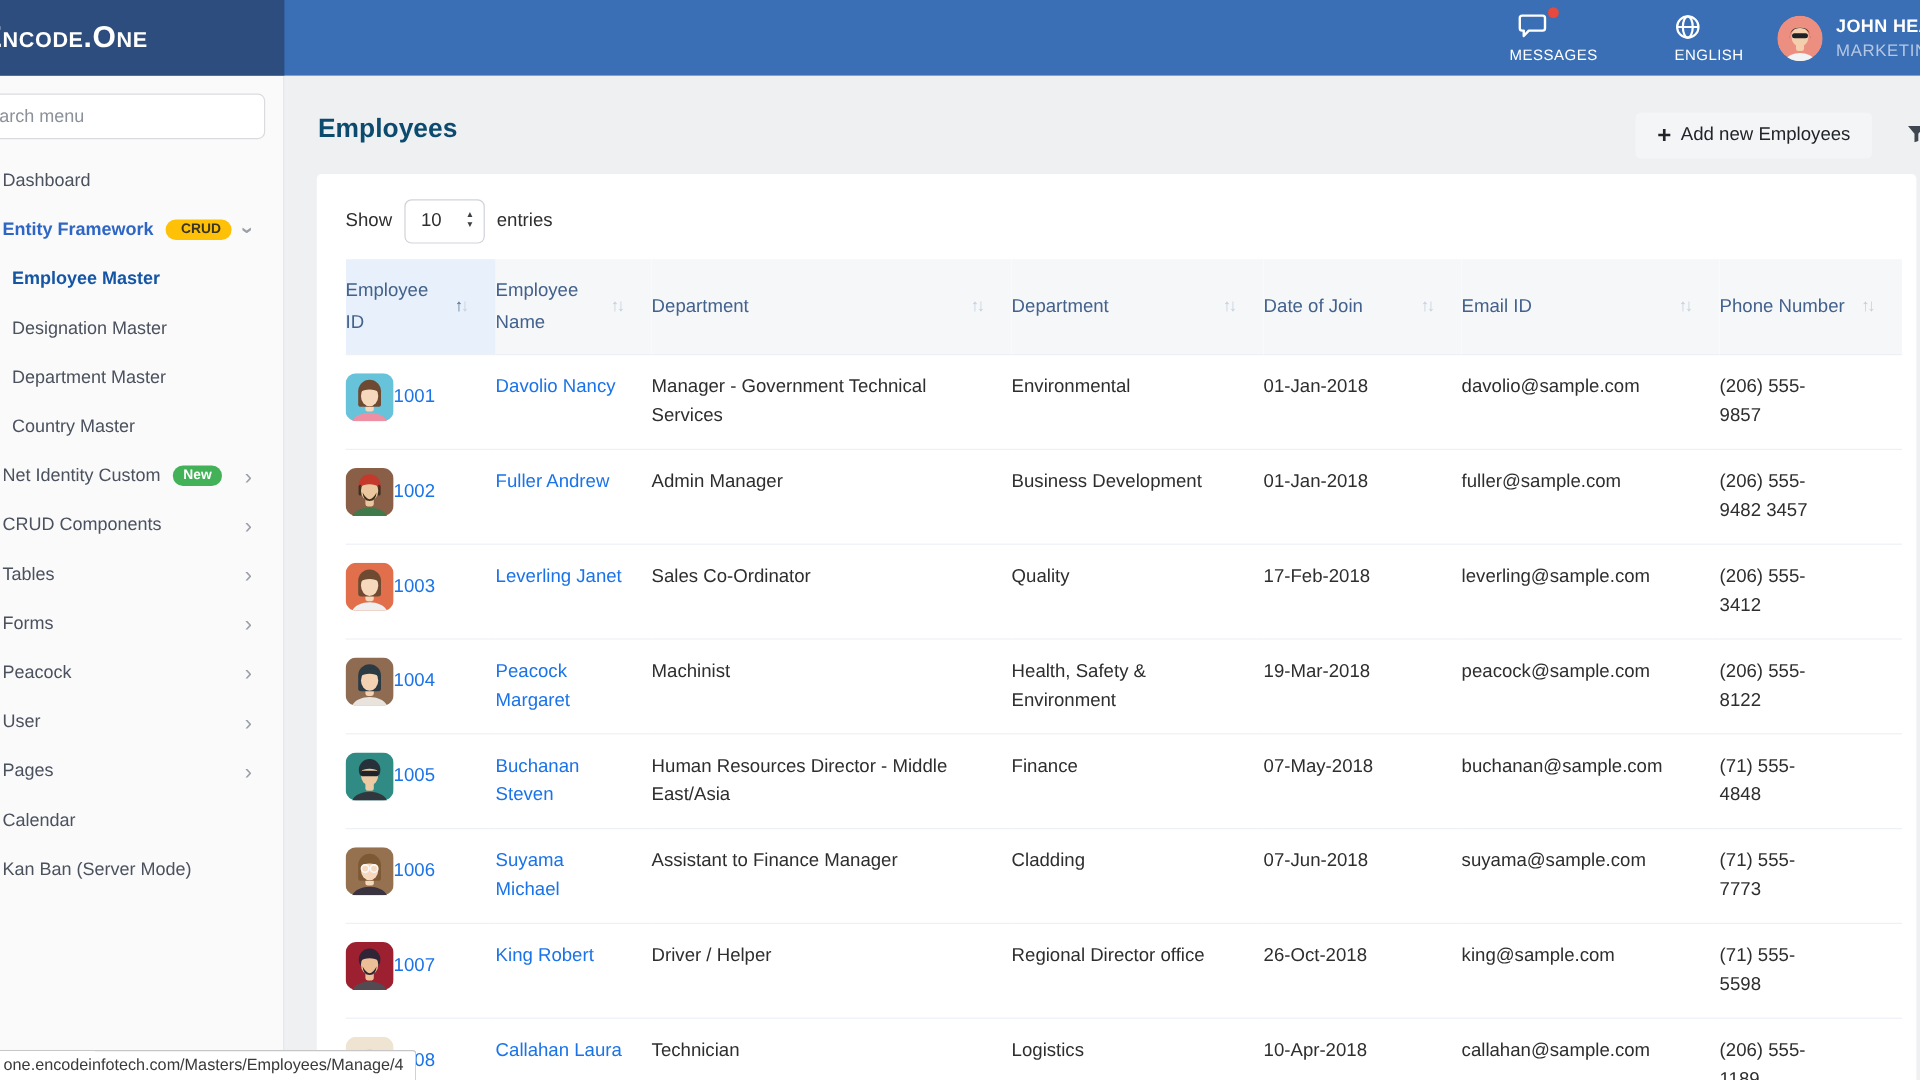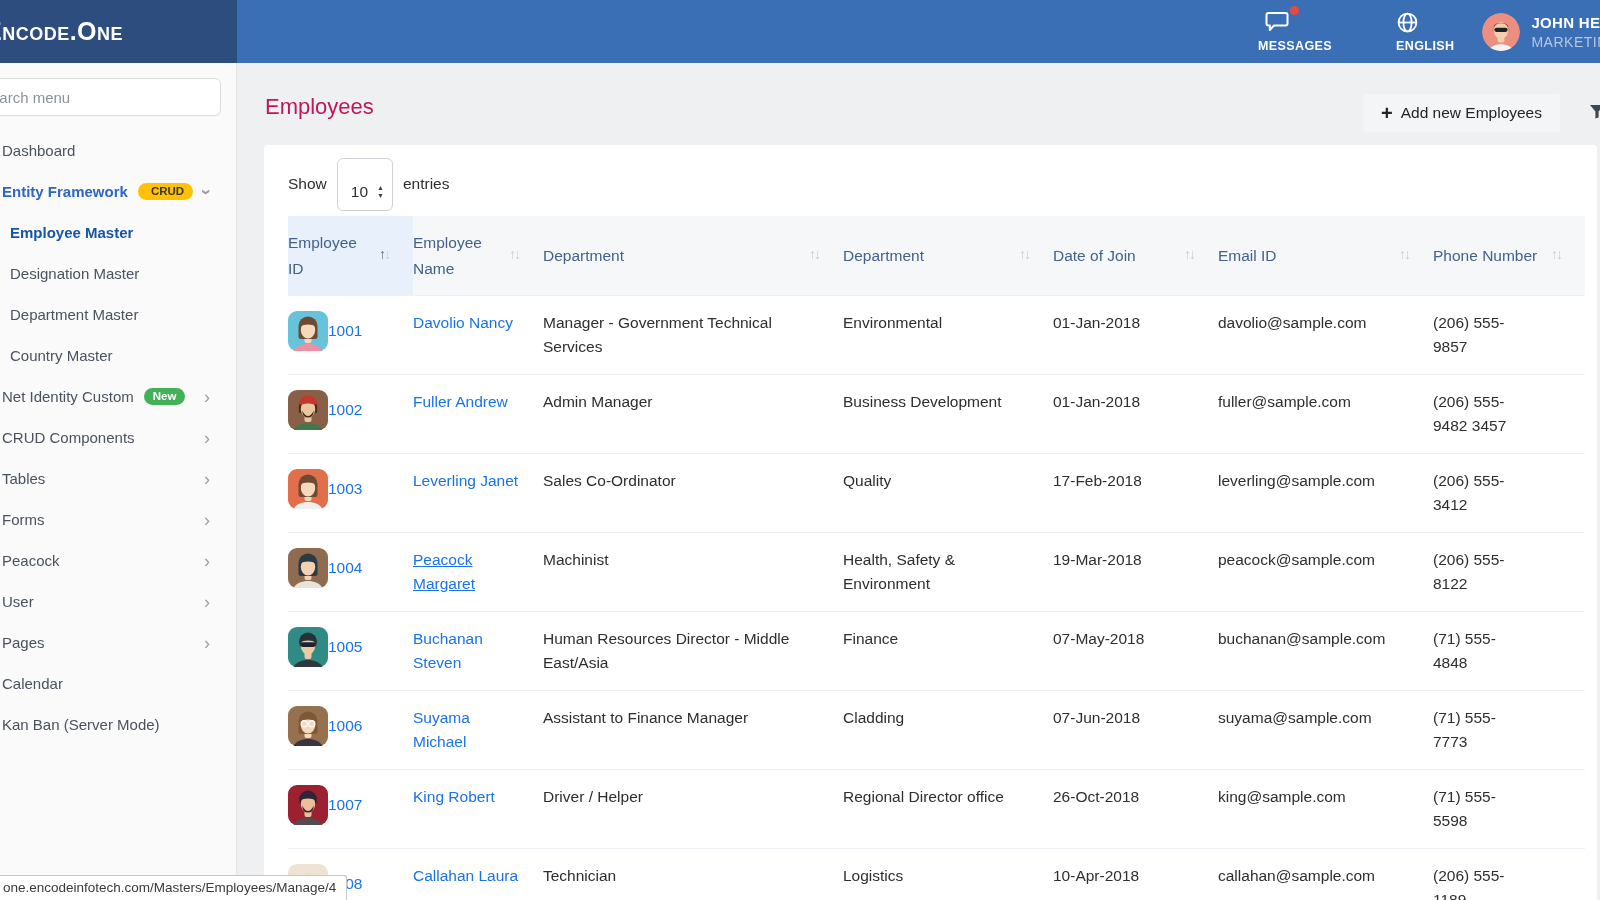--- a/index.html
+++ b/index.html
@@ -12,21 +12,21 @@
 
   
   .navbar{position:relative;height:63px;background:#3a6fb5;display:flex;}
   .brand{
     width:285px;height:100%;background:#2c4d7d;color:#fff;box-sizing:border-box;
     display:flex;align-items:center;padding-left:33px;
     font-size:25px;font-weight:bold;font-variant:small-caps;letter-spacing:.5px;
   }
   .nav-right{position:absolute;left:1270px;top:0;height:100%;display:flex;align-items:center;gap:28px;}
   .nav-block{display:flex;flex-direction:column;align-items:center;color:#fff;cursor:pointer;min-width:62px;}
-  .nav-block .lbl{font-size:12.5px;font-weight:bold;letter-spacing:.4px;margin-top:5px;white-space:nowrap;padding-left:36px;}
+  .nav-block .lbl{font-size:12.5px;font-weight:normal;letter-spacing:.4px;margin-top:5px;white-space:nowrap;padding-left:36px;}
   .icon-wrap{position:relative;height:23px;display:flex;align-items:center;}
   .dot{position:absolute;top:-5px;right:-9px;width:9px;height:9px;border-radius:50%;background:#e8493d;}
   .nav-user{display:flex;align-items:center;flex-shrink:0;}
   .nav-user .avatar-circle{width:38px;height:38px;border-radius:50%;overflow:hidden;flex-shrink:0;}
   .nav-user .texts{margin-left:11px;white-space:nowrap;}
   .u-name{font-size:15px;font-weight:bold;color:#fff;letter-spacing:.3px;}
   .u-role{font-size:14px;color:#b5c7e4;margin-top:3px;letter-spacing:.5px;}
 
   
   .layout{display:flex;height:837px;}
@@ -46,38 +46,38 @@
     padding-left:50px;font-size:15px;color:#4b525e;cursor:pointer;}
   .menu-item.indent{padding-left:58px;}
   .menu-item.parent{color:#2f66c4;font-weight:bold;}
   .menu-item.active{color:#1455a4;font-weight:bold;}
   .badge{margin-left:10px;border-radius:10px;padding:3px 9px;font-size:11.5px;font-weight:bold;line-height:1;}
   .chev{position:absolute;right:26px;color:#9aa0a8;font-size:18px;line-height:1;}
   .chev.down{transform:rotate(90deg);}
 
   
   .main{flex:1;min-width:0;position:relative;}
-  .page-title{position:absolute;left:28px;top:31px;font-size:22px;color:#be185d;font-weight:400;}
+  .page-title{position:absolute;left:28px;top:31px;font-size:22px;color:#0c4a6e;font-weight:700;}
   .add-btn{
     position:absolute;left:1126px;top:31px;height:38px;display:flex;align-items:center;
     background:#f4f5f7;border:none;border-radius:4px;padding:0 18px;cursor:pointer;
     font-size:15.5px;color:#212529;font-family:"Liberation Sans",sans-serif;
   }
   .add-btn .plus{font-size:20px;font-weight:bold;margin-right:8px;line-height:1;}
   .funnel{position:absolute;left:1352px;top:41px;cursor:pointer;}
 
   .card{
     position:absolute;top:82px;left:27px;width:1333px;box-sizing:border-box;
     background:#fff;border-radius:4px;padding:20px 12px 0 24px;min-height:830px;
   }
   .controls{display:flex;align-items:center;height:38px;}
   .ctl-left{display:flex;align-items:center;gap:10px;font-size:15.5px;color:#2e2e2e;}
   .pagesize{
     display:flex;align-items:center;border:1px solid #cfd3d9;border-radius:6px;
-    height:35px;padding:16px 8px 0 13px;gap:9px;cursor:pointer;background:#fff;
+    height:35px;padding:0 8px 0 13px;gap:20px;cursor:pointer;background:#fff;
   }
   .pagesize .num{font-size:15.5px;color:#2e2e2e;}
   .spin{display:flex;flex-direction:column;font-size:7px;color:#3c4046;line-height:1.15;}
   .ctl-right{margin-left:auto;display:flex;align-items:center;}
   .ctl-right label{font-size:15.5px;color:#2e2e2e;}
   .ctl-right input{
     width:215px;height:35px;box-sizing:border-box;margin-left:10px;
     border:1px solid #cfd3d9;border-radius:4px;padding:0 10px;font-size:15px;outline:none;
     font-family:"Liberation Sans",sans-serif;
   }
@@ -93,21 +93,21 @@
     font-size:14px;letter-spacing:-2px;color:#c3cede;}
   .sort-ic .on{color:#55708f;}
   tbody td{
     vertical-align:top;padding:15px 24px 15px 0;font-size:15.5px;color:#2e2e2e;
     line-height:1.55;border-top:1px solid #edf1f6;
   }
   tbody td.phone{padding-right:74px;}
   .idcell{display:flex;align-items:center;}
   .idcell svg{display:block;flex-shrink:0;}
   a.cell-link{color:#1a73e8;text-decoration:none;cursor:pointer;}
-  a.cell-link.hovered{text-decoration:underline;}
+  a.cell-link.hovered{}
 
   
   .link-preview{
     position:absolute;left:-12px;bottom:0;background:#fff;z-index:50;
     border:1px solid #c6c6c6;border-bottom:none;border-top-right-radius:3px;
     padding:4px 10px 5px 14px;font-size:13.5px;color:#3a3a3a;white-space:nowrap;
   }
 </style>
 </head>
 <body>

